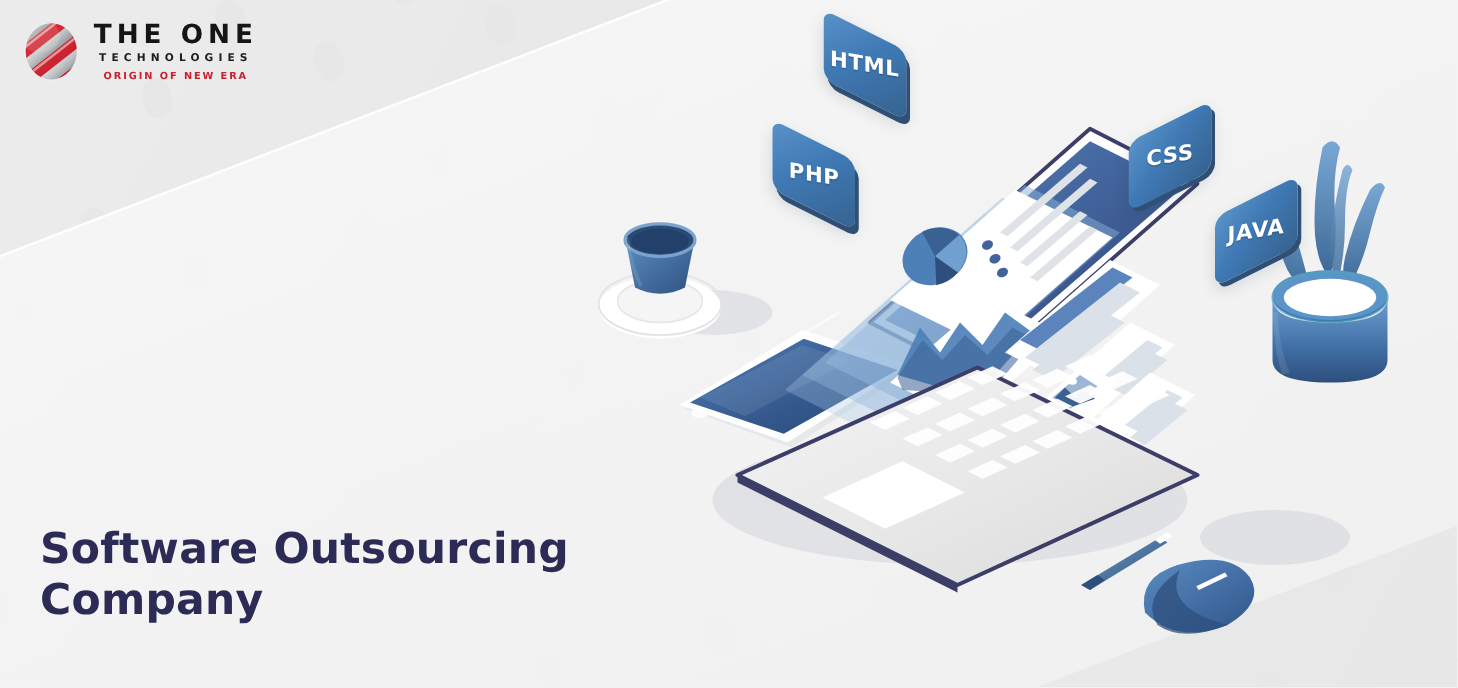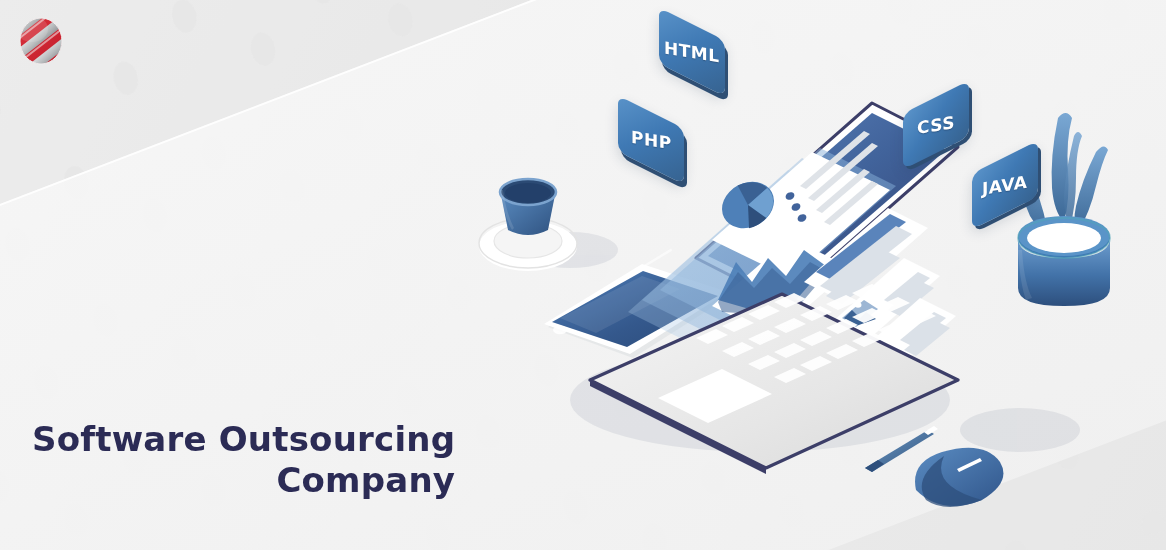--- a/index.html
+++ b/index.html
@@ -55,21 +55,21 @@
   }
   .logo-tag{
     font-size:7.8px;font-weight:700;letter-spacing:1.55px;color:#c8202e;margin-top:5px;
   }
 
   
   .headline{
     position:absolute;left:32px;top:396px;
     font-family:"DejaVu Sans", sans-serif;
     font-size:34px;font-weight:700;color:#2b2b55;
-    line-height:1.22;letter-spacing:.2px;white-space:pre-line;text-align:right;
+    line-height:1.22;letter-spacing:.2px;white-space:pre-line;
   }
 
   
   .scene{position:absolute;left:460px;top:0;width:706px;height:550px;}
   .scene svg{position:absolute;left:0;top:0;}
 
   
   .badge{
     position:absolute;width:66px;height:60px;border-radius:9px;
     display:flex;align-items:center;justify-content:center;
@@ -123,20 +123,25 @@
           <rect x="-24" y="-2" width="100" height="9.5" fill="url(#silvG)"></rect>
           <rect x="-24" y="17" width="100" height="9.5" fill="url(#silvG)"></rect>
           <rect x="-24" y="36" width="100" height="9.5" fill="url(#silvG)"></rect>
           <rect x="-24" y="8.5" width="100" height="2" fill="#f2f2f2" opacity=".55"></rect>
           <rect x="-24" y="27.5" width="100" height="2" fill="#f2f2f2" opacity=".55"></rect>
         </g>
         <ellipse cx="14" cy="13" rx="16" ry="13" fill="#fff" opacity=".13"></ellipse>
       </g>
       <ellipse cx="23" cy="25" rx="21" ry="23" fill="none" stroke="#f1f1f1" stroke-width="1"></ellipse>
     </svg>
+    <div class="logo-text">
+      <div class="logo-main">THE ONE</div>
+      <div class="logo-sub">TECHNOLOGIES</div>
+      <div class="logo-tag">ORIGIN OF NEW ERA</div>
+    </div>
   </div>
 
   <h1 class="headline">Software Outsourcing
 Company</h1>
 
   <div class="scene">
 
     <svg width="706" height="550" viewBox="0 0 706 550">
       <defs>
         <linearGradient id="cupG" x1="0" y1="0" x2="1" y2="1">

